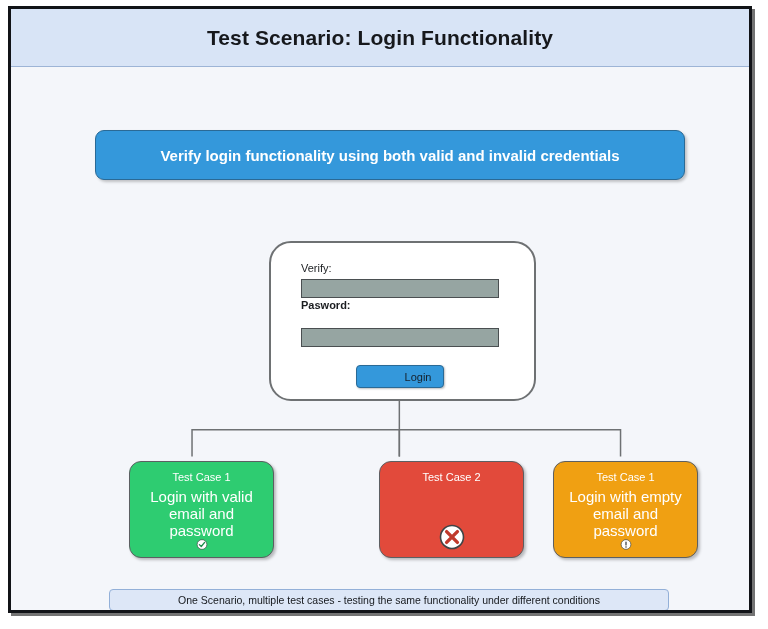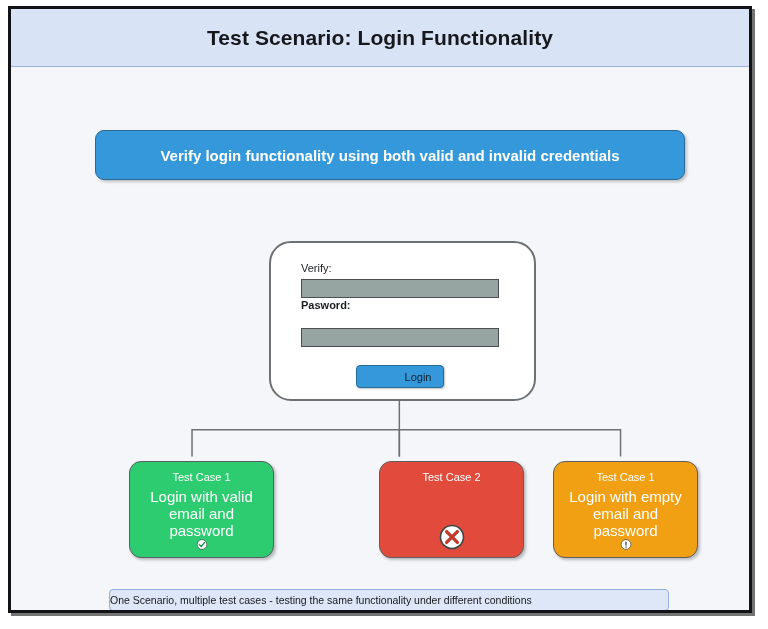--- a/index.html
+++ b/index.html
@@ -177,20 +177,21 @@
     left: 98px;
     top: 580px;
     width: 560px;
     height: 22px;
     background: #dde7f7;
     border: 1px solid #93b0d8;
     border-radius: 4px;
     box-sizing: border-box;
     display: flex;
     align-items: center;
+    justify-content: center;
   }
   #footer-note-text {
     font-size: 10.5px;
     color: #15181c;
   }
 </style>
 </head>
 <body>
 
 <div id="diagram-frame">

